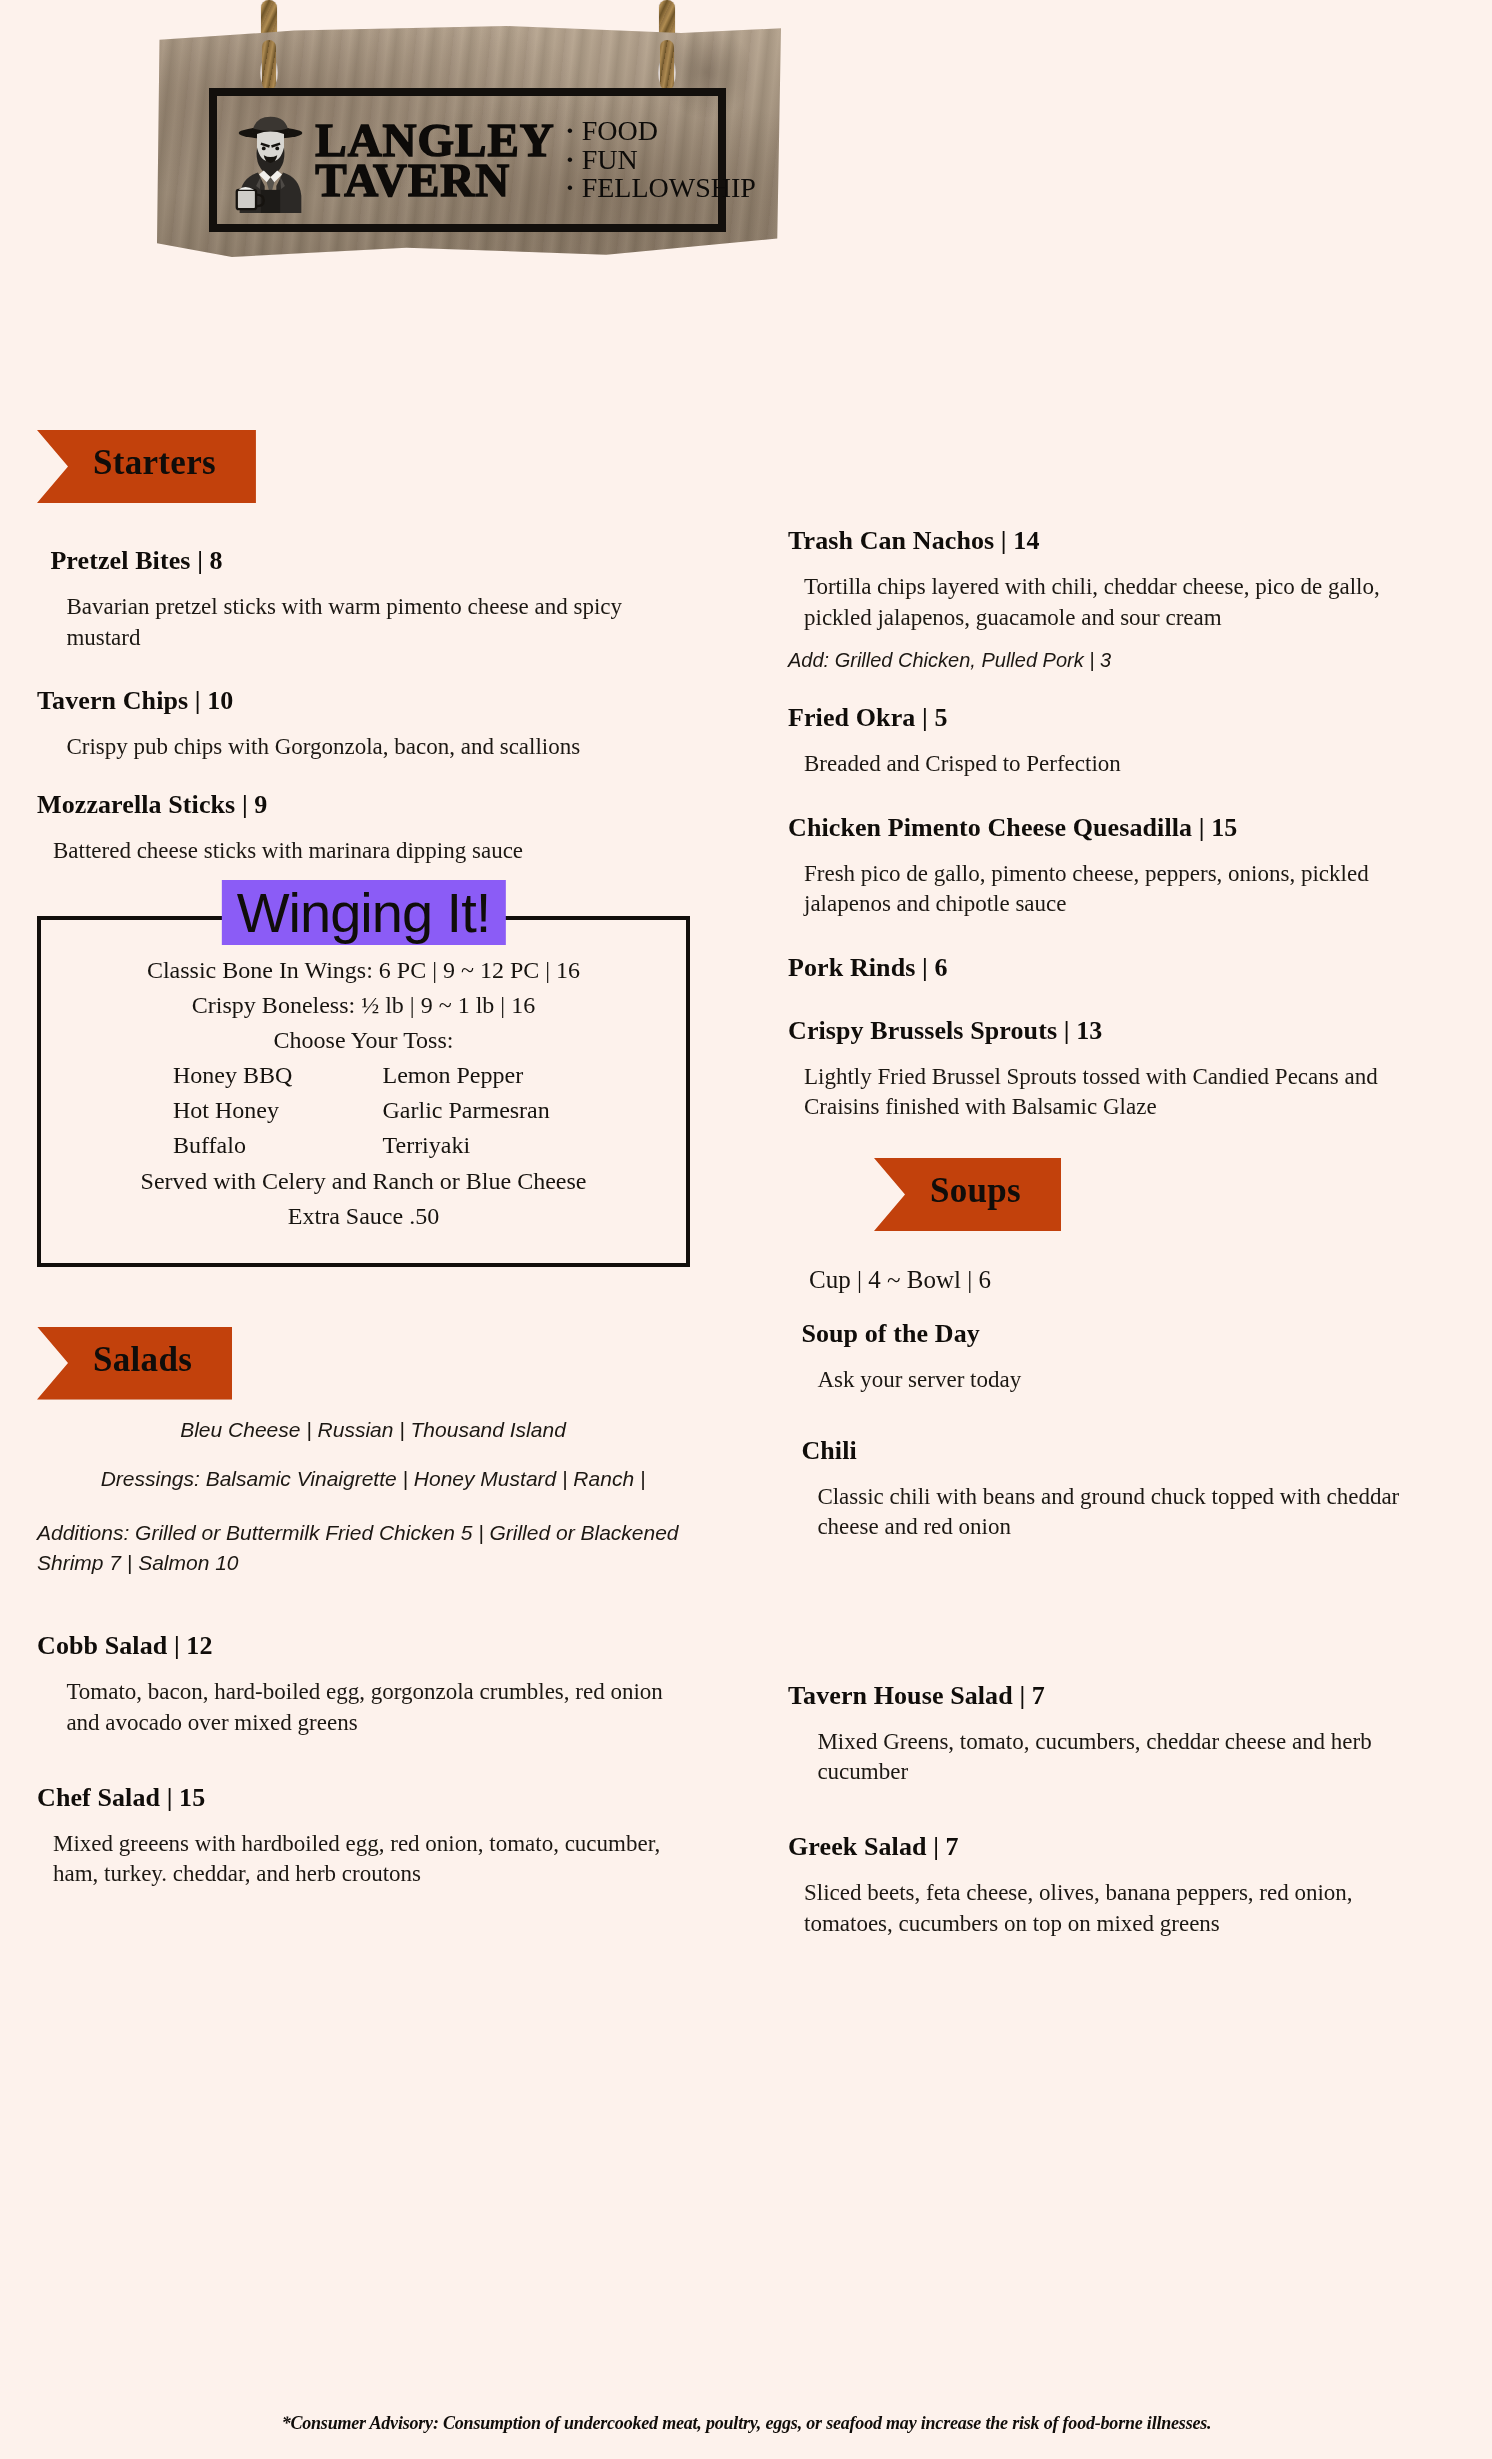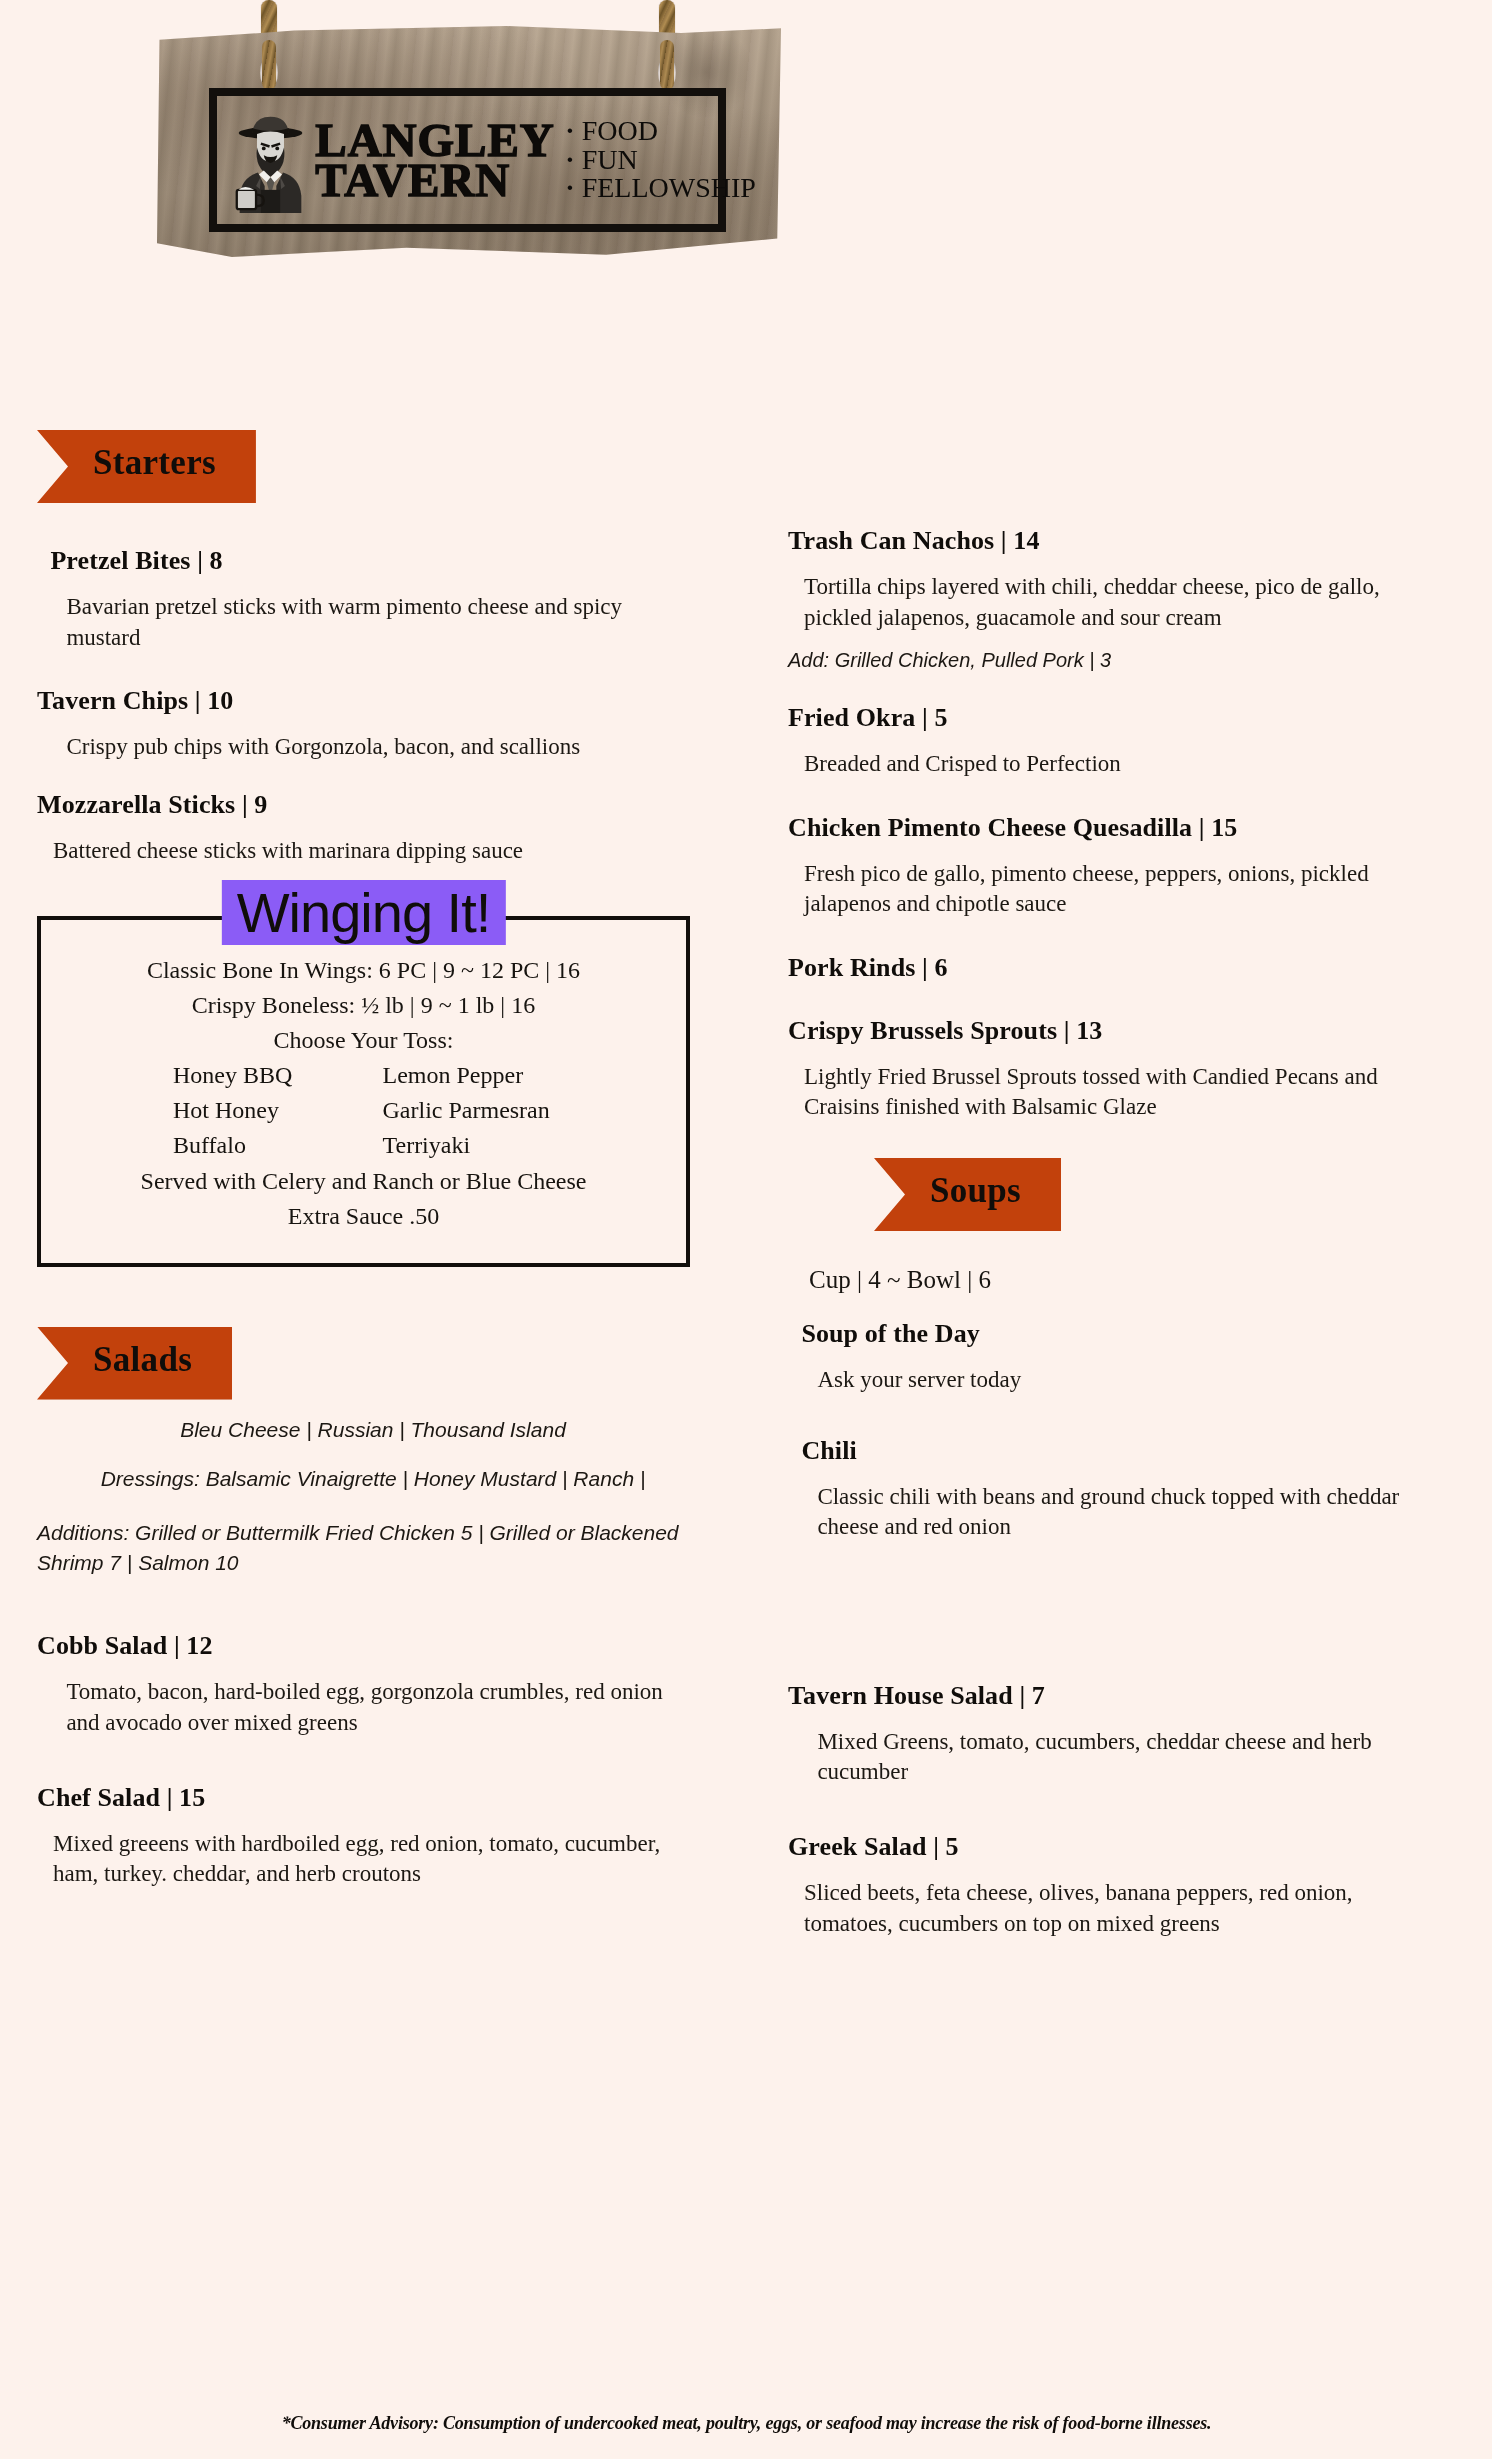--- a/index.html
+++ b/index.html
@@ -448,21 +448,21 @@
       <p class="item-name">Chili</p>
       <p class="item-desc">Classic chili with beans and ground chuck topped with cheddar cheese and red onion</p>
     </div>
 
     <div style="margin-top:138px">
       <div class="item">
         <p class="item-name">Tavern House Salad  |  7</p>
         <p class="item-desc indent">Mixed Greens, tomato, cucumbers, cheddar cheese and herb cucumber</p>
       </div>
       <div class="item" style="margin-top:44px">
-        <p class="item-name">Greek Salad  |  5</p>
+        <p class="item-name">Greek Salad  |  7</p>
         <p class="item-desc">Sliced beets, feta cheese, olives, banana peppers, red onion, tomatoes, cucumbers on top on mixed greens</p>
       </div>
     </div>
   </div>
 </div>
 
 <div class="footer">*Consumer Advisory: Consumption of undercooked meat, poultry, eggs, or seafood may increase the risk of food-borne illnesses.</div>
 
 
 </body></html>

